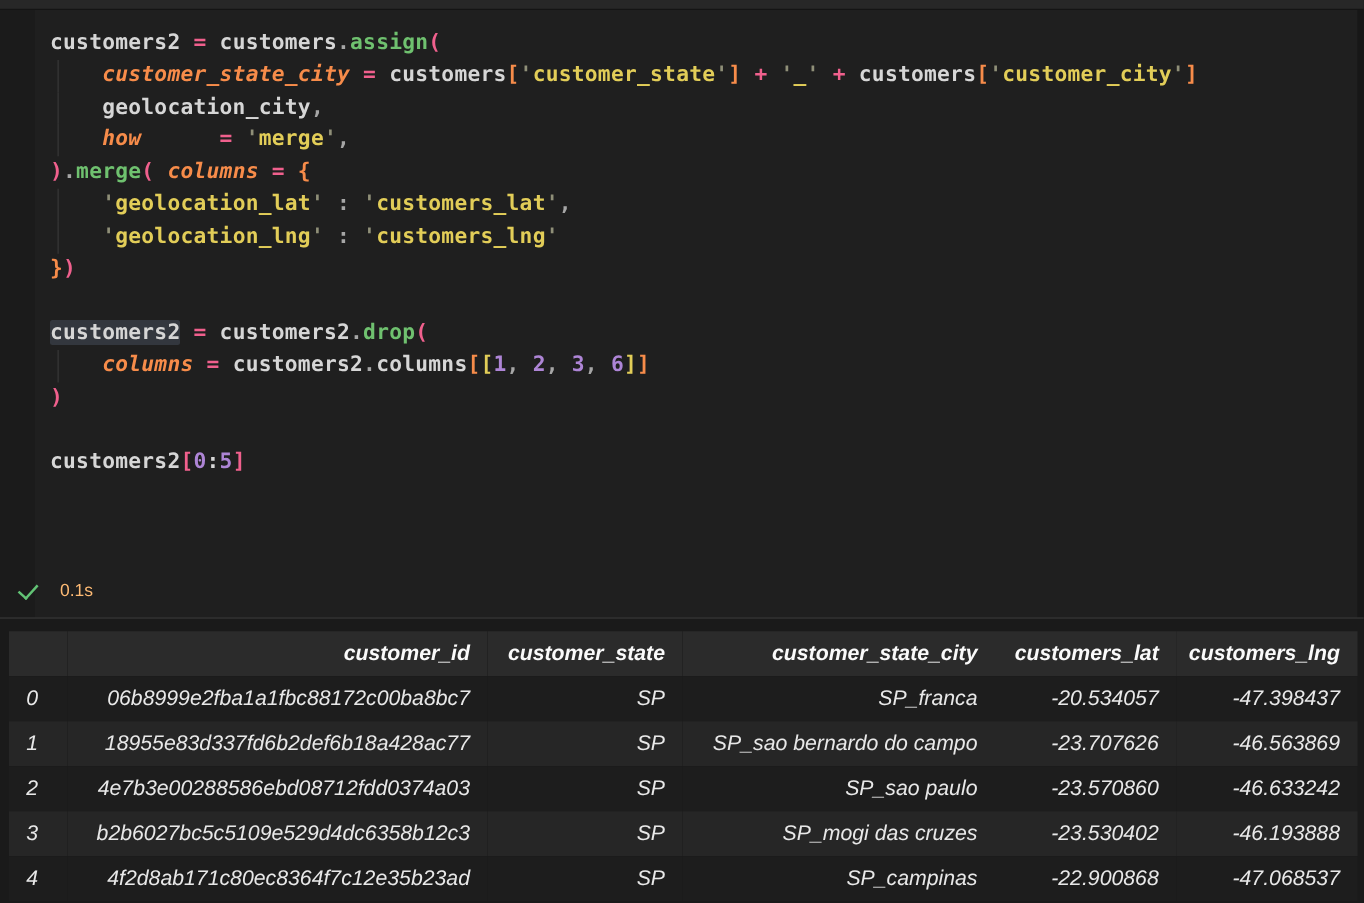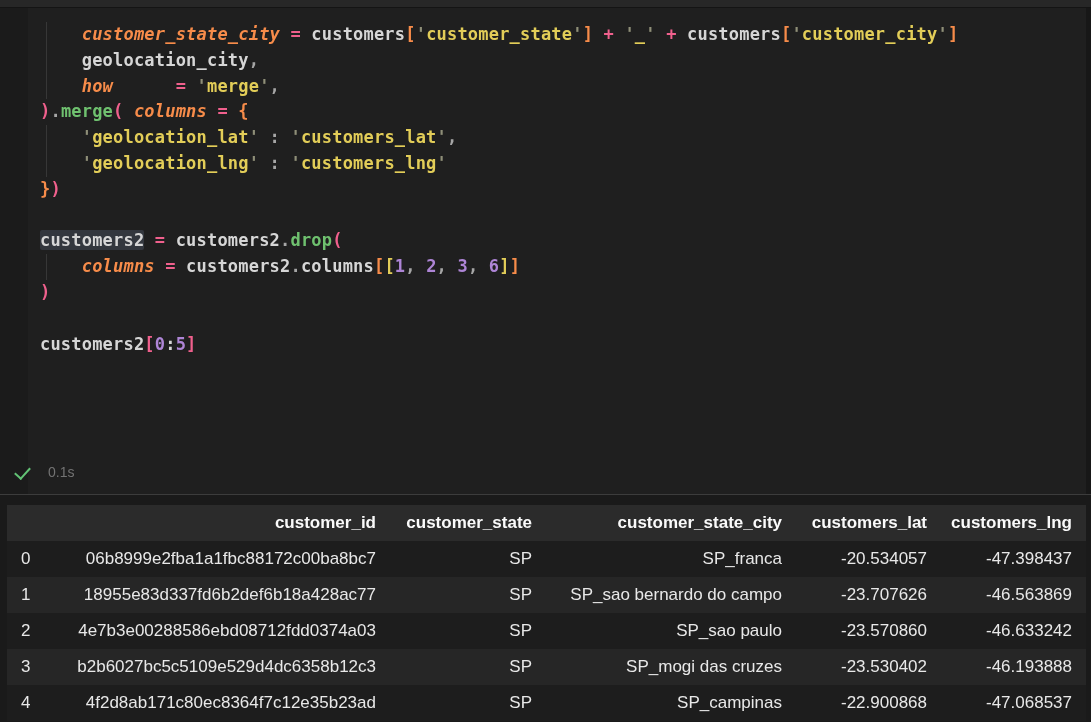--- a/index.html
+++ b/index.html
@@ -29,28 +29,28 @@
   .b1{color:#f0608d}
   .b2{color:#f78c4a}
   .b3{color:#e2cd58}
   .hl{background:#33373e;border-radius:2px;}
 
   
   .status{position:absolute;left:0;top:460px;width:400px;height:30px;}
   .check{position:absolute;left:15px;top:7px;width:13px;height:7px;
          border-left:2px solid #62c375;border-bottom:2px solid #62c375;
          transform:rotate(-48deg);}
-  .dur{position:absolute;left:48px;top:4px;font-size:14px;color:#737373;text-align:center;}
+  .dur{position:absolute;left:48px;top:4px;font-size:14px;color:#fdba74;text-align:center;}
 
   .divider{position:absolute;left:0;top:494px;width:1091px;height:1px;background:#3c3c3c;}
 
   
   .output{position:absolute;left:0;top:495px;width:1091px;height:227px;background:#1a1a1a;}
   table.df{position:absolute;left:7px;top:10px;border-collapse:collapse;table-layout:fixed;
-           font-family:"Liberation Sans",sans-serif;font-size:17px;color:#e8e8e8;}
+           font-family:"Liberation Sans",sans-serif;font-size:17px;color:#e8e8e8;font-style:italic;}
   table.df col.c0{width:47px}
   table.df col.c1{width:336px}
   table.df col.c2{width:156px}
   table.df col.c3{width:250px}
   table.df col.c4{width:145px}
   table.df col.c5{width:145px}
   table.df th{background:#2b2b2b;font-weight:700;color:#fafafa;text-align:right;
               height:36px;padding:0 14px 0 0;white-space:nowrap;overflow:hidden;}
   table.df td{text-align:right;height:36px;padding:0 14px 0 0;white-space:nowrap;overflow:hidden;}
   table.df td:first-child,table.df th:first-child{text-align:left;padding:0 0 0 14px;}
@@ -59,20 +59,21 @@
 </style>
 </head>
 <body>
 
 <div class="topbar"></div>
 <div class="gutter"></div>
 <div class="cellbg"></div>
 <div class="rightedge"></div>
 
 <div class="code">
+    <div class="cl"><span class="v">customers2</span><span class="v"> </span><span class="op">=</span><span class="v"> </span><span class="v">customers</span><span class="p">.</span><span class="fn">assign</span><span class="b1">(</span></div>
     <div class="cl g"><span class="v">    </span><span class="kw">customer_state_city</span><span class="v"> </span><span class="op">=</span><span class="v"> </span><span class="v">customers</span><span class="b2">[</span><span class="q">'</span><span class="s">customer_state</span><span class="q">'</span><span class="b2">]</span><span class="v"> </span><span class="op">+</span><span class="v"> </span><span class="q">'</span><span class="s">_</span><span class="q">'</span><span class="v"> </span><span class="op">+</span><span class="v"> </span><span class="v">customers</span><span class="b2">[</span><span class="q">'</span><span class="s">customer_city</span><span class="q">'</span><span class="b2">]</span></div>
     <div class="cl g"><span class="v">    </span><span class="v">geolocation_city</span><span class="p">,</span></div>
     <div class="cl g"><span class="v">    </span><span class="kw">how</span><span class="v">      </span><span class="op">=</span><span class="v"> </span><span class="q">'</span><span class="s">merge</span><span class="q">'</span><span class="p">,</span></div>
     <div class="cl"><span class="b1">)</span><span class="p">.</span><span class="fn">merge</span><span class="b1">(</span><span class="v"> </span><span class="kw">columns</span><span class="v"> </span><span class="op">=</span><span class="v"> </span><span class="b2">{</span></div>
     <div class="cl g"><span class="v">    </span><span class="q">'</span><span class="s">geolocation_lat</span><span class="q">'</span><span class="v"> </span><span class="p">:</span><span class="v"> </span><span class="q">'</span><span class="s">customers_lat</span><span class="q">'</span><span class="p">,</span></div>
     <div class="cl g"><span class="v">    </span><span class="q">'</span><span class="s">geolocation_lng</span><span class="q">'</span><span class="v"> </span><span class="p">:</span><span class="v"> </span><span class="q">'</span><span class="s">customers_lng</span><span class="q">'</span></div>
     <div class="cl"><span class="b2">}</span><span class="b1">)</span></div>
     <div class="cl">&nbsp;</div>
     <div class="cl"><span class="v hl">customers2</span><span class="v"> </span><span class="op">=</span><span class="v"> </span><span class="v">customers2</span><span class="p">.</span><span class="fn">drop</span><span class="b1">(</span></div>
     <div class="cl g"><span class="v">    </span><span class="kw">columns</span><span class="v"> </span><span class="op">=</span><span class="v"> </span><span class="v">customers2</span><span class="p">.</span><span class="v">columns</span><span class="b2">[</span><span class="b3">[</span><span class="n">1</span><span class="p">,</span><span class="v"> </span><span class="n">2</span><span class="p">,</span><span class="v"> </span><span class="n">3</span><span class="p">,</span><span class="v"> </span><span class="n">6</span><span class="b3">]</span><span class="b2">]</span></div>

